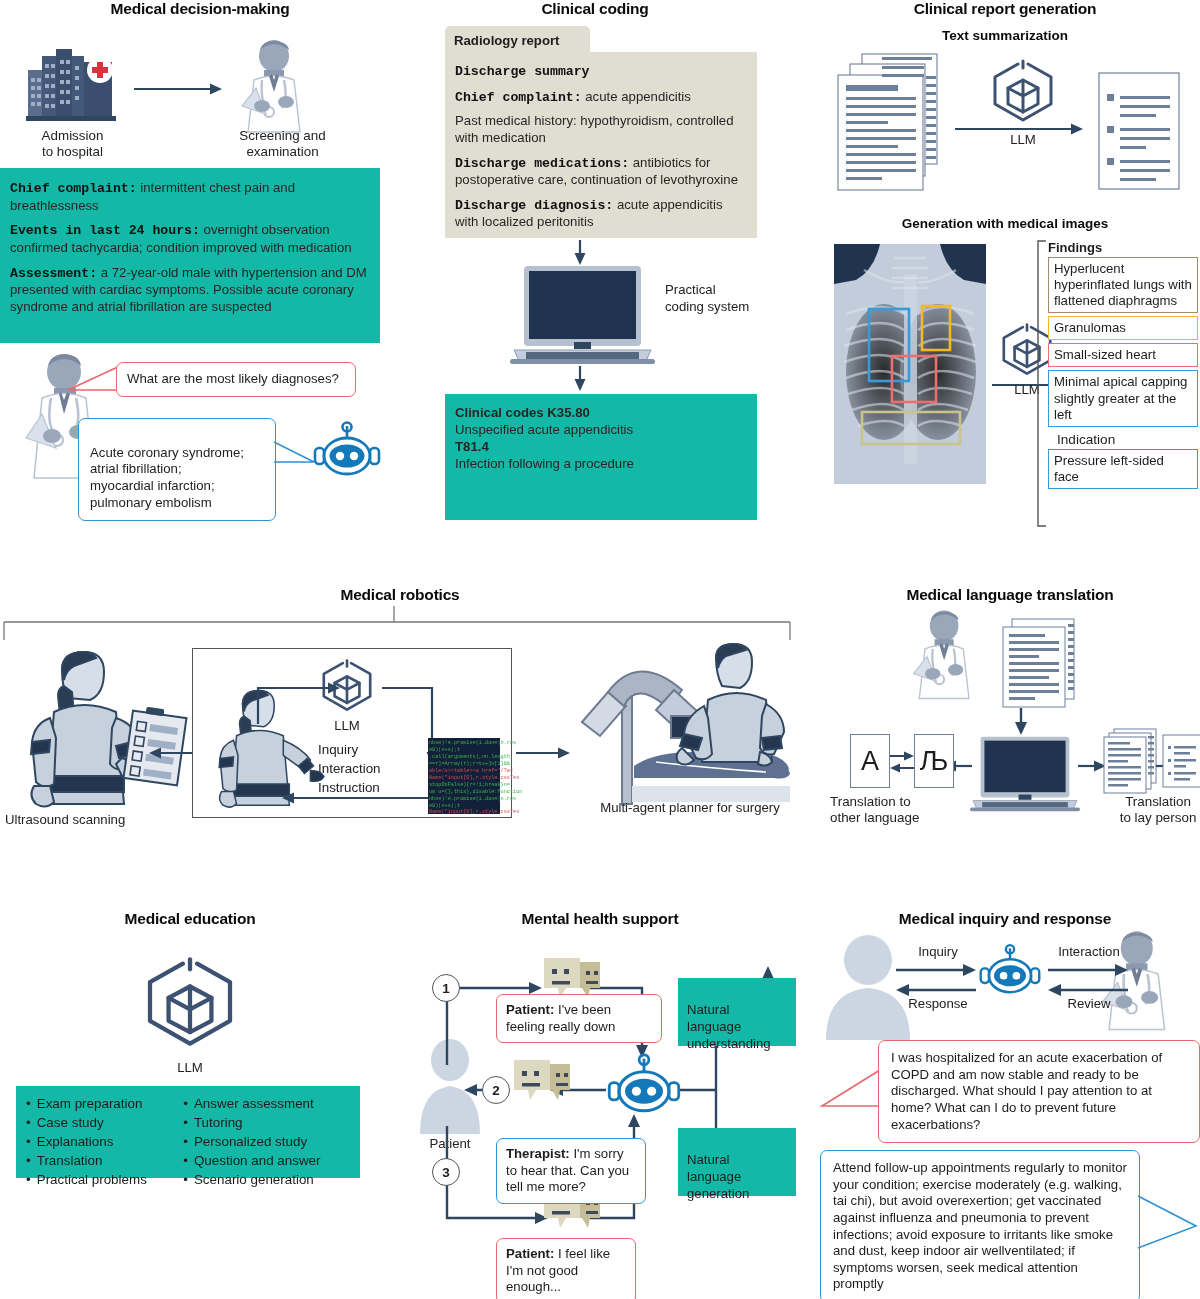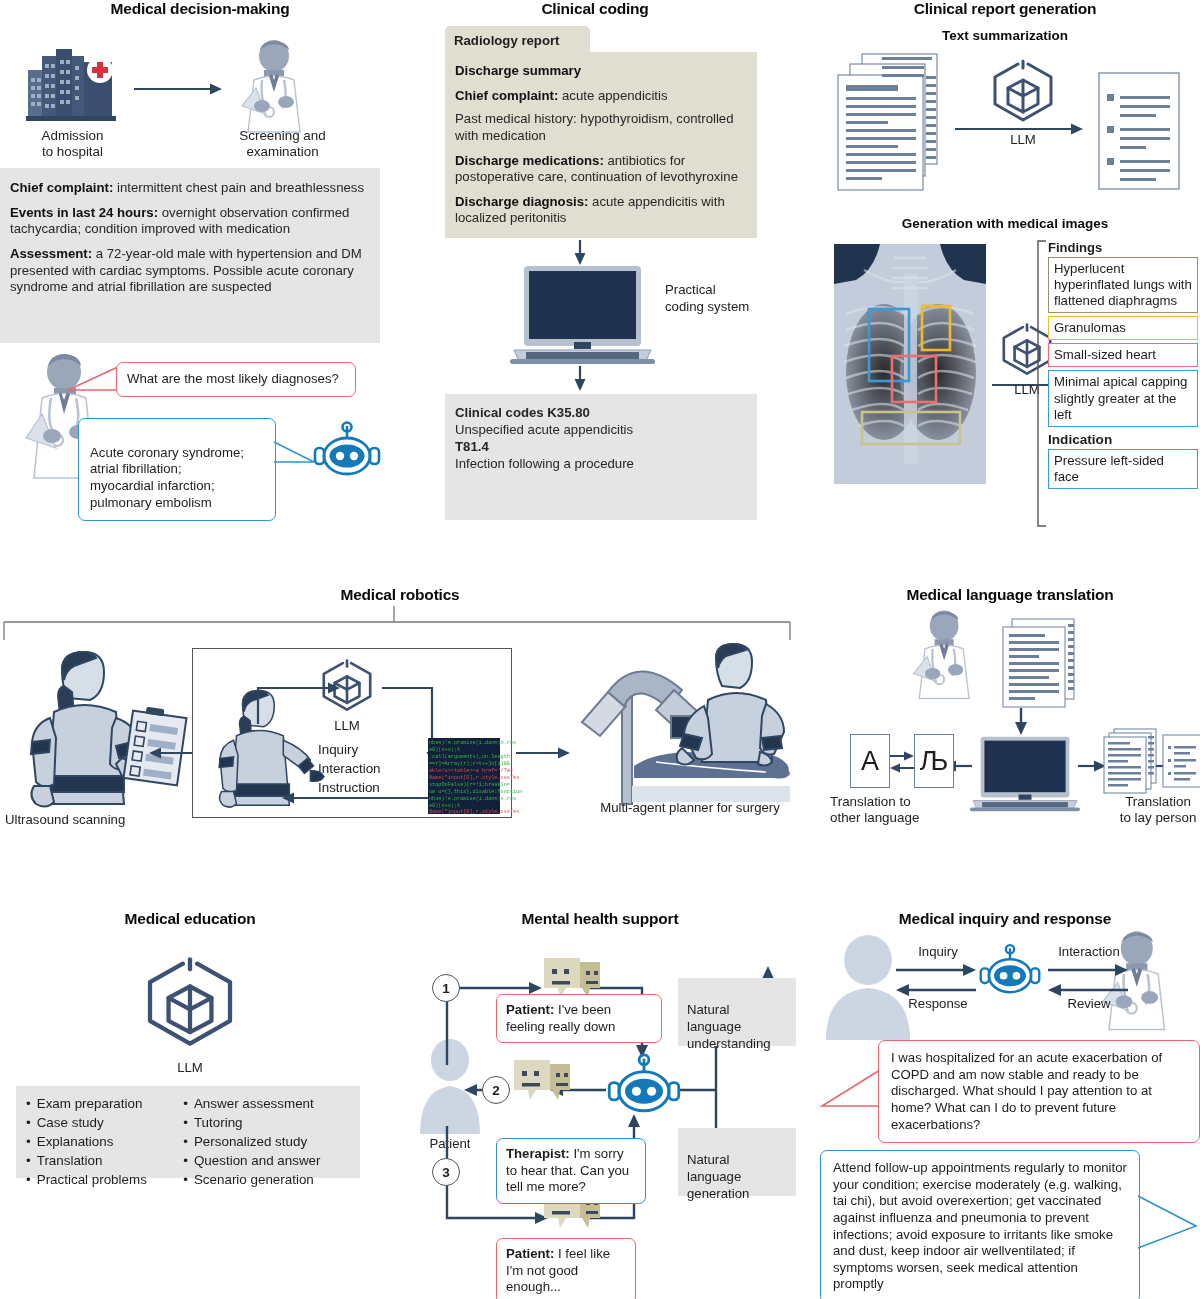--- a/index.html
+++ b/index.html
@@ -8,24 +8,24 @@
     width:1200px; height:1299px; position:relative;
     font-family:"Liberation Sans", sans-serif;
     color:#1d1d1d; overflow:hidden;
   }
   .panel{ position:absolute; }
   .ttl{
     font-weight:bold; font-size:15.5px; text-align:center;
     letter-spacing:-0.2px; color:#0b0b0b;
   }
   .sub-ttl{ font-weight:bold; font-size:13.5px; text-align:center; color:#0b0b0b; }
-  .greybox{ background:#e5e5e5; }
+  .greybox{ background:#14b8a6; }
   .olivebox{ background:#e0ded0; }
   .txt{ font-size:13.2px; line-height:1.26; color:#262626; }
-  .txt b{ font-weight:bold; color:#111; }
+  .txt b{ font-weight:bold; color:#111;font-family:Liberation Mono, monospace; }
   .txt p{ margin-bottom:8px; }
   .txt p:last-child{ margin-bottom:0; }
   .bub{ background:#fff; border-radius:7px; font-size:13.2px; line-height:1.26; }
   .bub.red{ border:1.6px solid #e8686e; }
   .bub.blue{ border:1.6px solid #2f93d4; }
   .cap{ font-size:13.4px; line-height:1.2; text-align:center; color:#222; }
   svg{ display:block; overflow:visible; }
   .lbl{ font-size:13.2px; color:#222; }
   .findbox{ background:#fff; font-size:13.2px; line-height:1.22; padding:3px 5px; }
   ul.edu{ list-style:none; font-size:13.4px; line-height:1.42; }
@@ -348,21 +348,21 @@
   </svg>
 
   <div style="position:absolute;left:238px;top:240px;width:150px;">
     <div style="font-weight:bold;font-size:13px;margin-bottom:2px;">Findings</div>
     <div id="findings-list">
         <div class="findbox" style="border: 1.8px solid rgb(154, 144, 113); margin-bottom: 3px;">Hyperlucent hyperinflated lungs with flattened diaphragms</div>
         <div class="findbox" style="border: 1.8px solid rgb(240, 185, 44); margin-bottom: 3px;">Granulomas</div>
         <div class="findbox" style="border: 1.8px solid rgb(238, 109, 112); margin-bottom: 3px;">Small-sized heart</div>
         <div class="findbox" style="border: 1.8px solid rgb(58, 154, 217); margin-bottom: 3px;">Minimal apical capping slightly greater at the left</div>
       </div>
-    <div style="font-weight:bold;font-size:13.6px;margin:5px 0 2px;">Indication</div>
+    <div style="font-weight:normal;font-size:13.6px;margin:5px 9px 2px;">Indication</div>
     <div id="indication-box">
         <div class="findbox" style="border: 1.8px solid rgb(58, 154, 217);">Pressure left-sided face</div>
       </div>
   </div>
 </div>
 
 <div class="panel" style="left:0;top:586px;width:800px;height:260px;">
 
   <div class="ttl" style="position:absolute;left:0;top:0;width:800px;">Medical robotics</div>
 

